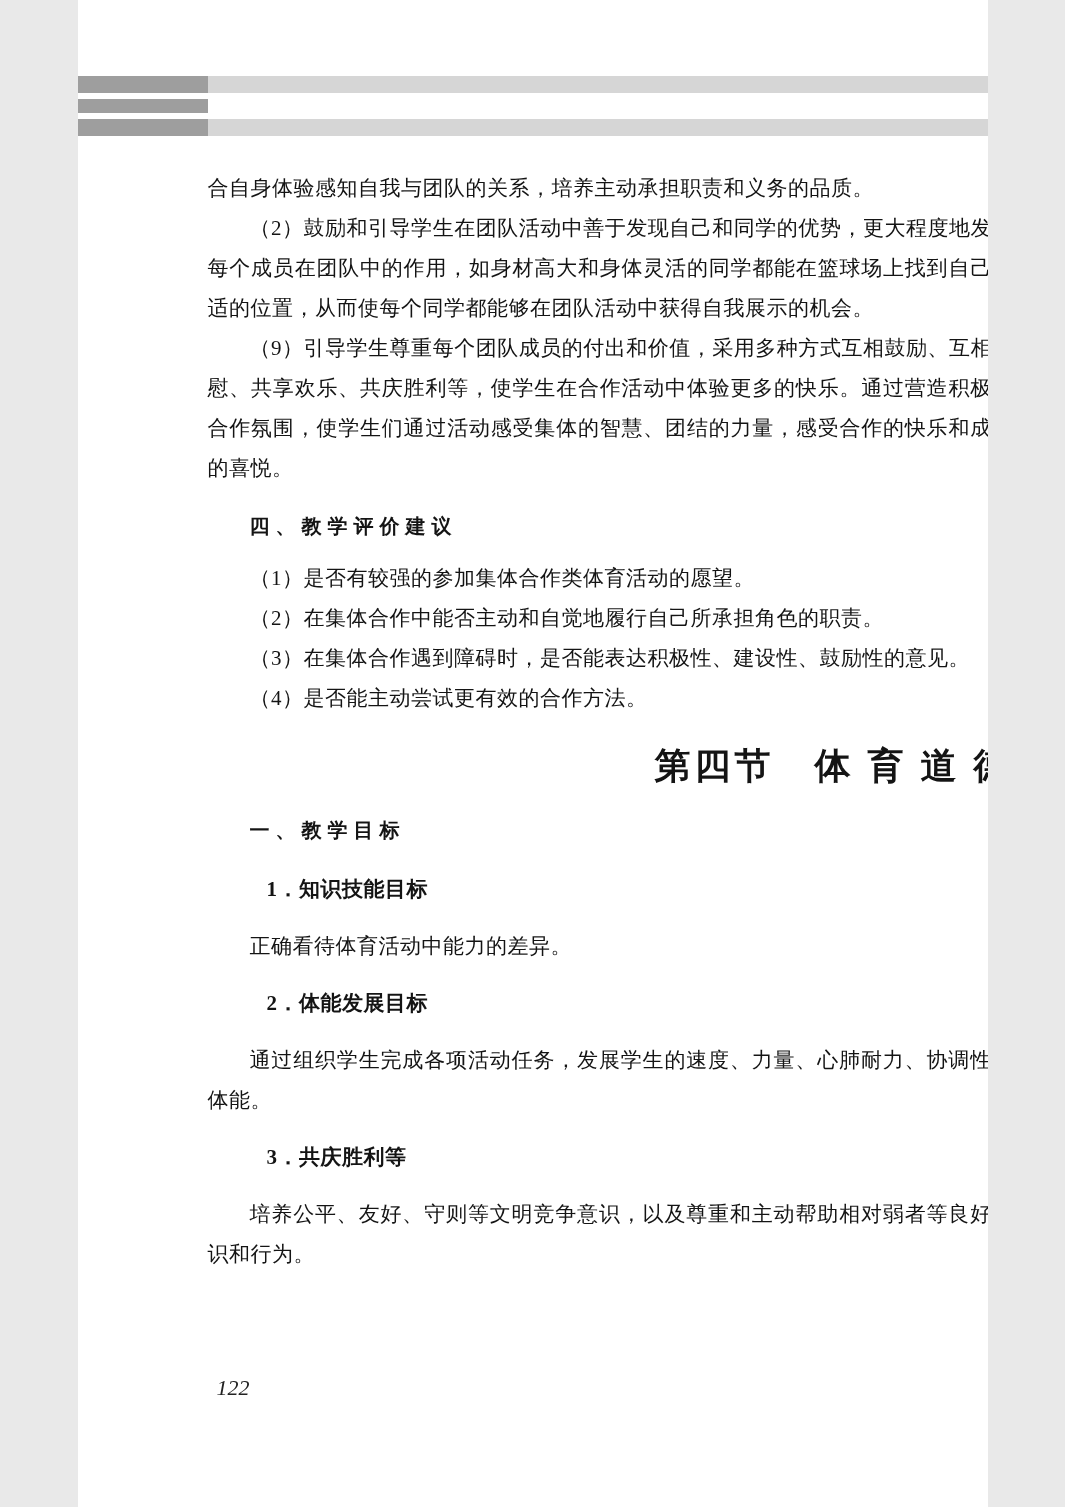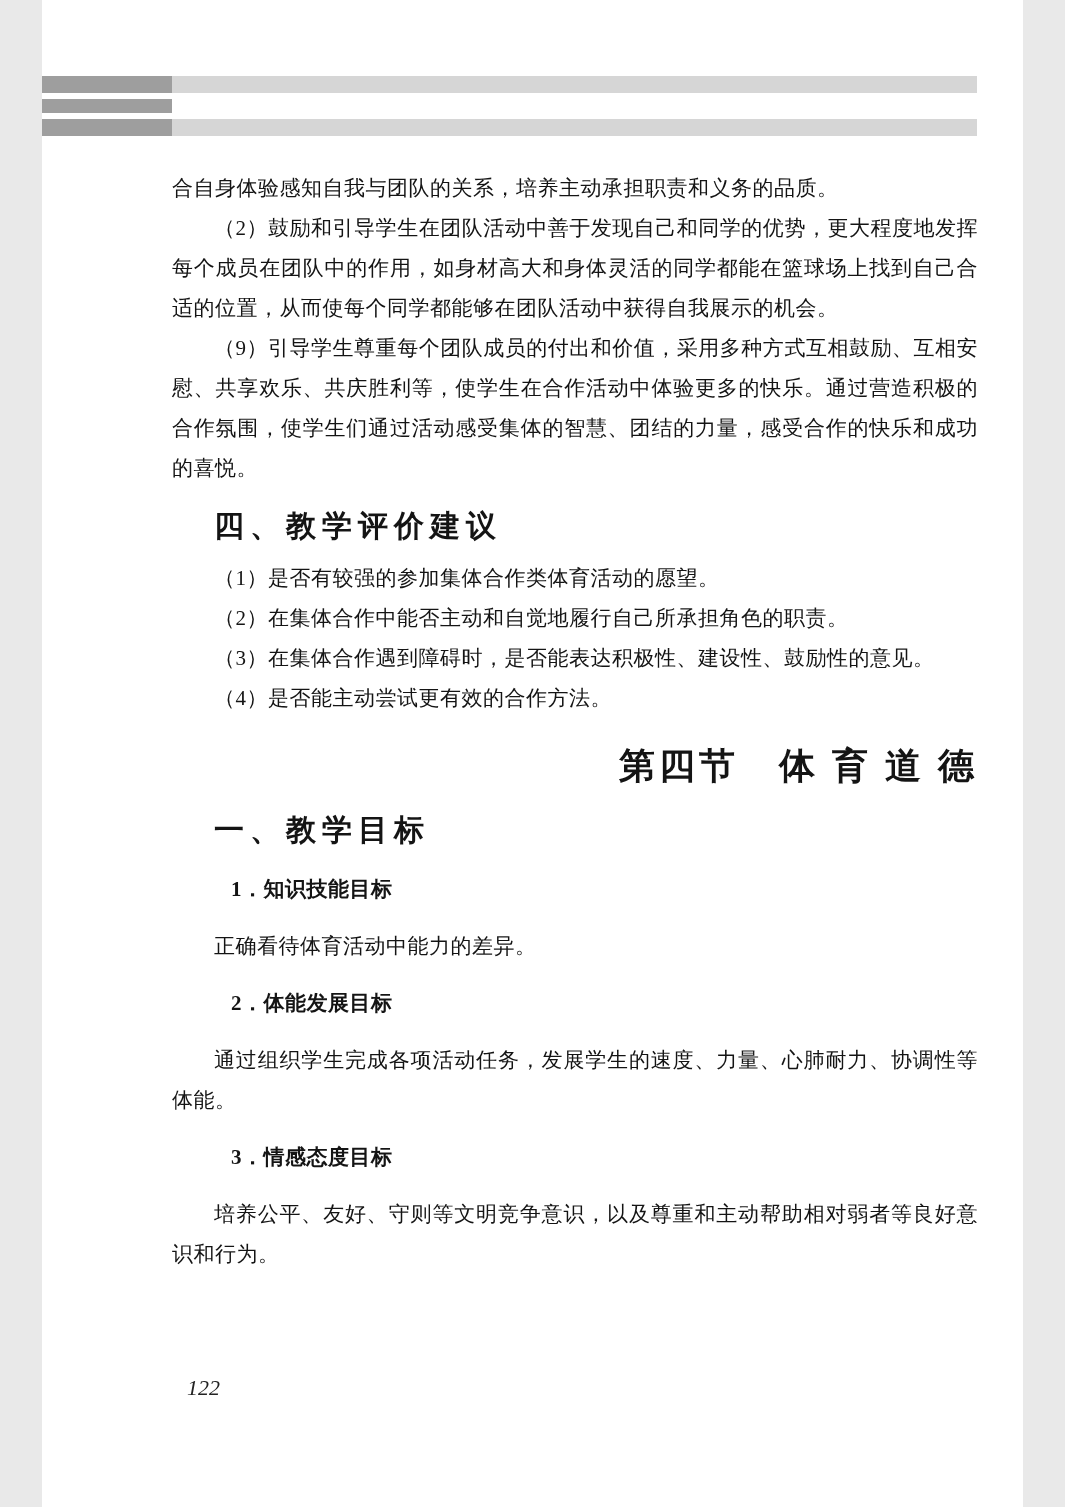--- a/index.html
+++ b/index.html
@@ -1,18 +1,18 @@
 <!DOCTYPE html>
 <html><head>
 <meta charset="utf-8">
 <style>
   html,body { margin:0; padding:0; background:#e9e9e9; }
   .page {
     position:relative;
-    width:981px; height:1507px;
+    width:910px; height:1507px;
     margin:0 auto;
     background:#ffffff;
     font-family:"Liberation Serif","DejaVu Serif",serif;
     color:#141414;
     overflow:hidden;
   }
   
   .deco { position:absolute; top:0; left:0; width:1065px; height:150px; }
   .bar { position:absolute; }
   .bar-light { background:#d6d6d6; }
@@ -27,21 +27,21 @@
     font-size:21px;
     line-height:40px;
     text-align:justify;
     letter-spacing:0.5px;
   }
   p.indent { text-indent:2em; }
 
   h3.kai {
     margin:16px 0 10px 0;
     padding-left:42px;
-    font-size:30px;
+    font-size:20px;
     line-height:44px;
     font-weight:bold;
     letter-spacing:6px;
     font-family:Liberation Sans, sans-serif;
   }
   h1.chapter {
     margin:22px 0 16px 0;
     font-size:36px;
     line-height:52px;
     font-weight:bold;
@@ -57,21 +57,21 @@
     font-weight:bold;
     font-family:"Liberation Sans","DejaVu Sans",sans-serif;
     letter-spacing:0.5px;
   }
   p.goal-head .goal-num {
     font-family:"Liberation Serif","DejaVu Serif",serif;
     font-weight:bold;
   }
   .pagenum {
     position:absolute;
-    left:145px; top:1375px;
+    left:139px; top:1375px;
     font-size:22px;
     font-style:italic;
     font-family:"Liberation Serif","DejaVu Serif",serif;
     color:#222;
   }
 </style>
 </head>
 <body>
 
 <div class="page">
@@ -100,20 +100,20 @@
     <h1 class="chapter">第四节　体 育 道 德</h1>
 
     <h3 class="kai">一、教学目标</h3>
 
     <p class="goal-head"><span class="goal-num">1．</span><span>知识技能目标</span></p>
     <p class="body indent">正确看待体育活动中能力的差异。</p>
 
     <p class="goal-head"><span class="goal-num">2．</span><span>体能发展目标</span></p>
     <p class="body indent">通过组织学生完成各项活动任务，发展学生的速度、力量、心肺耐力、协调性等体能。</p>
 
-    <p class="goal-head"><span class="goal-num">3．</span><span>情感态度目标</span></p>
+    <p class="goal-head"><span class="goal-num">3．</span><span>共庆胜利等</span></p>
     <p class="body indent">培养公平、友好、守则等文明竞争意识，以及尊重和主动帮助相对弱者等良好意识和行为。</p>
 
   </div>
 
   <div class="pagenum">122</div>
 
 </div>
 
 </body></html>

